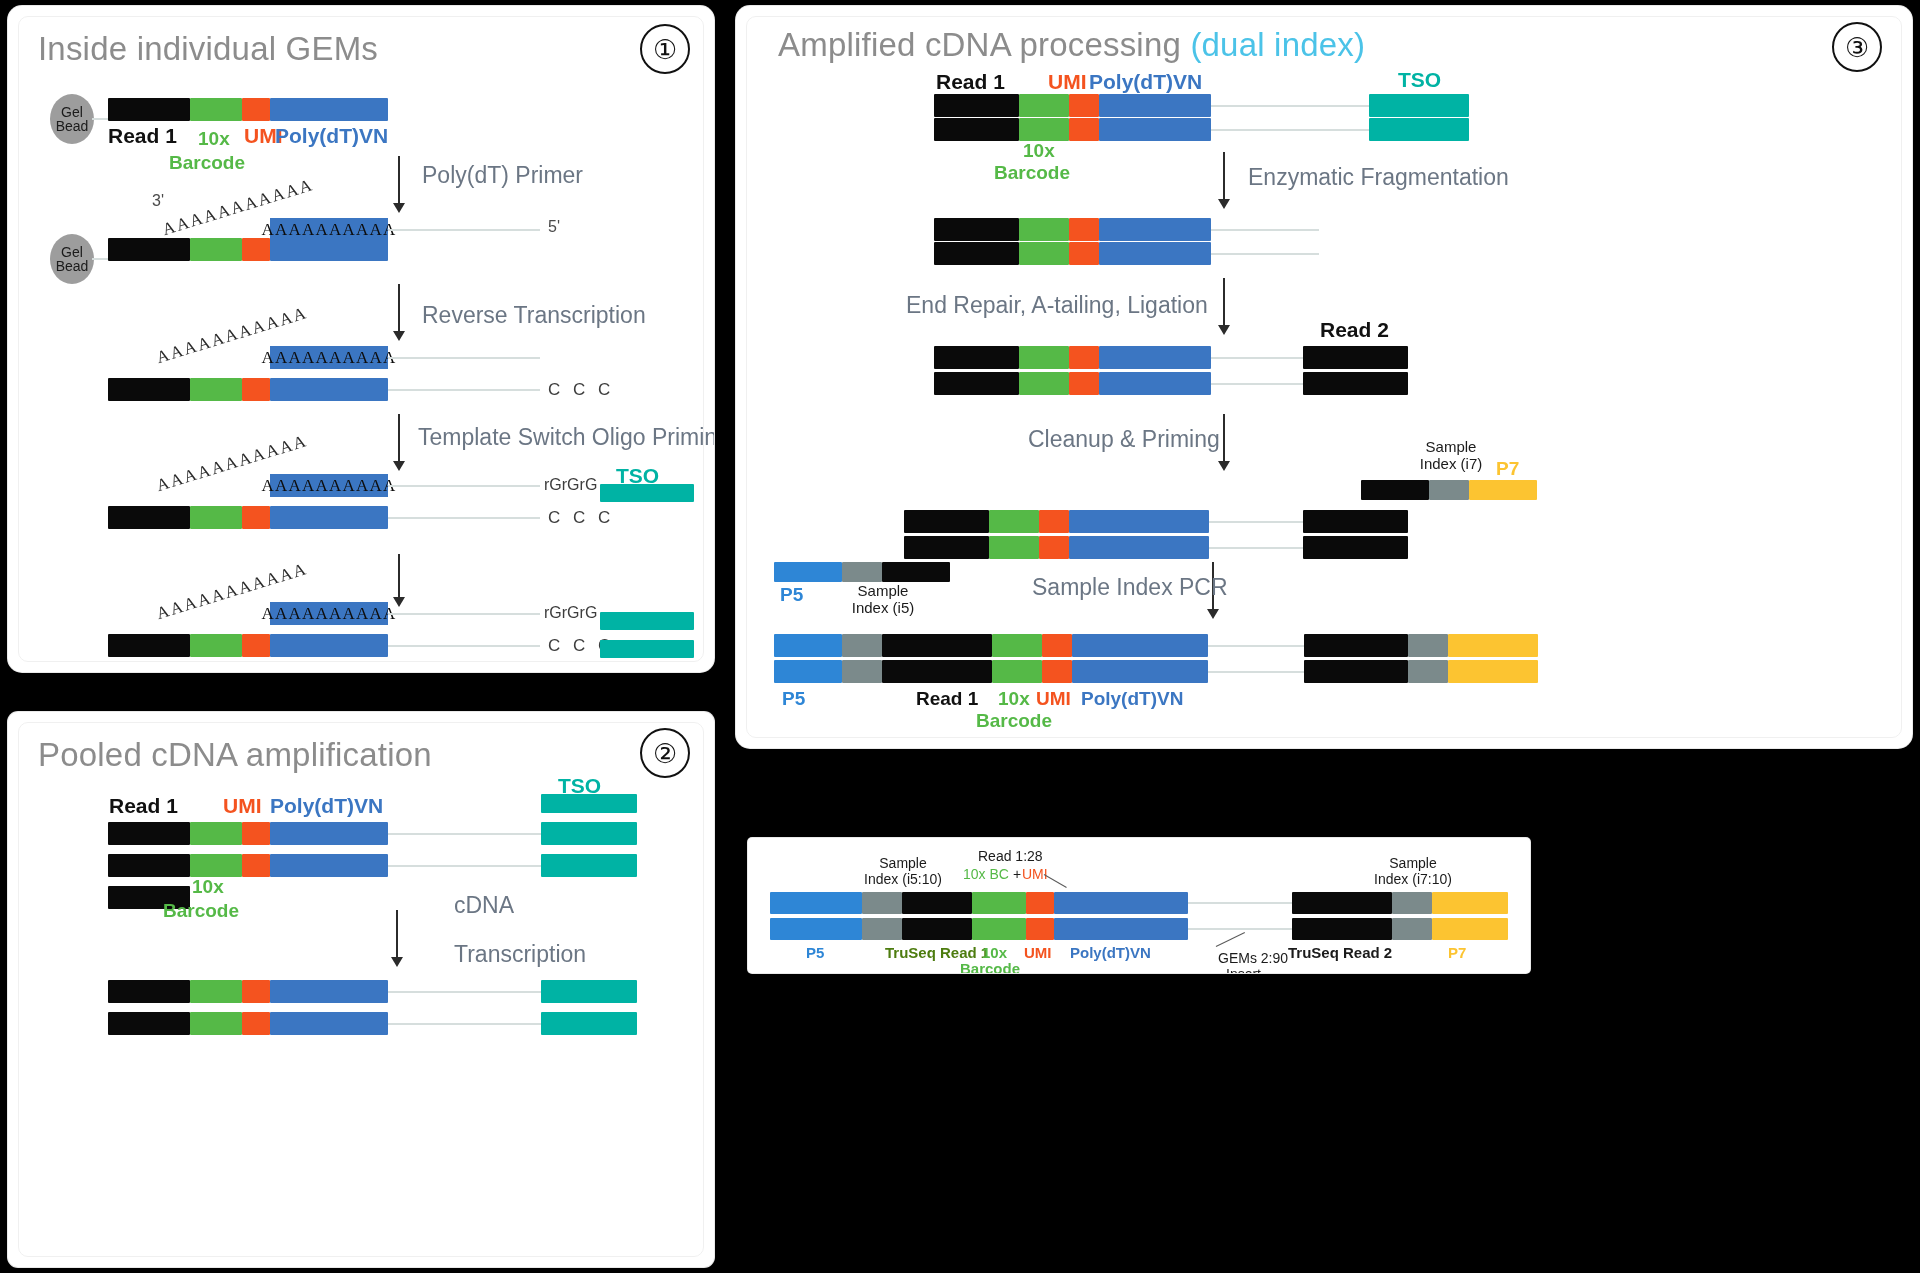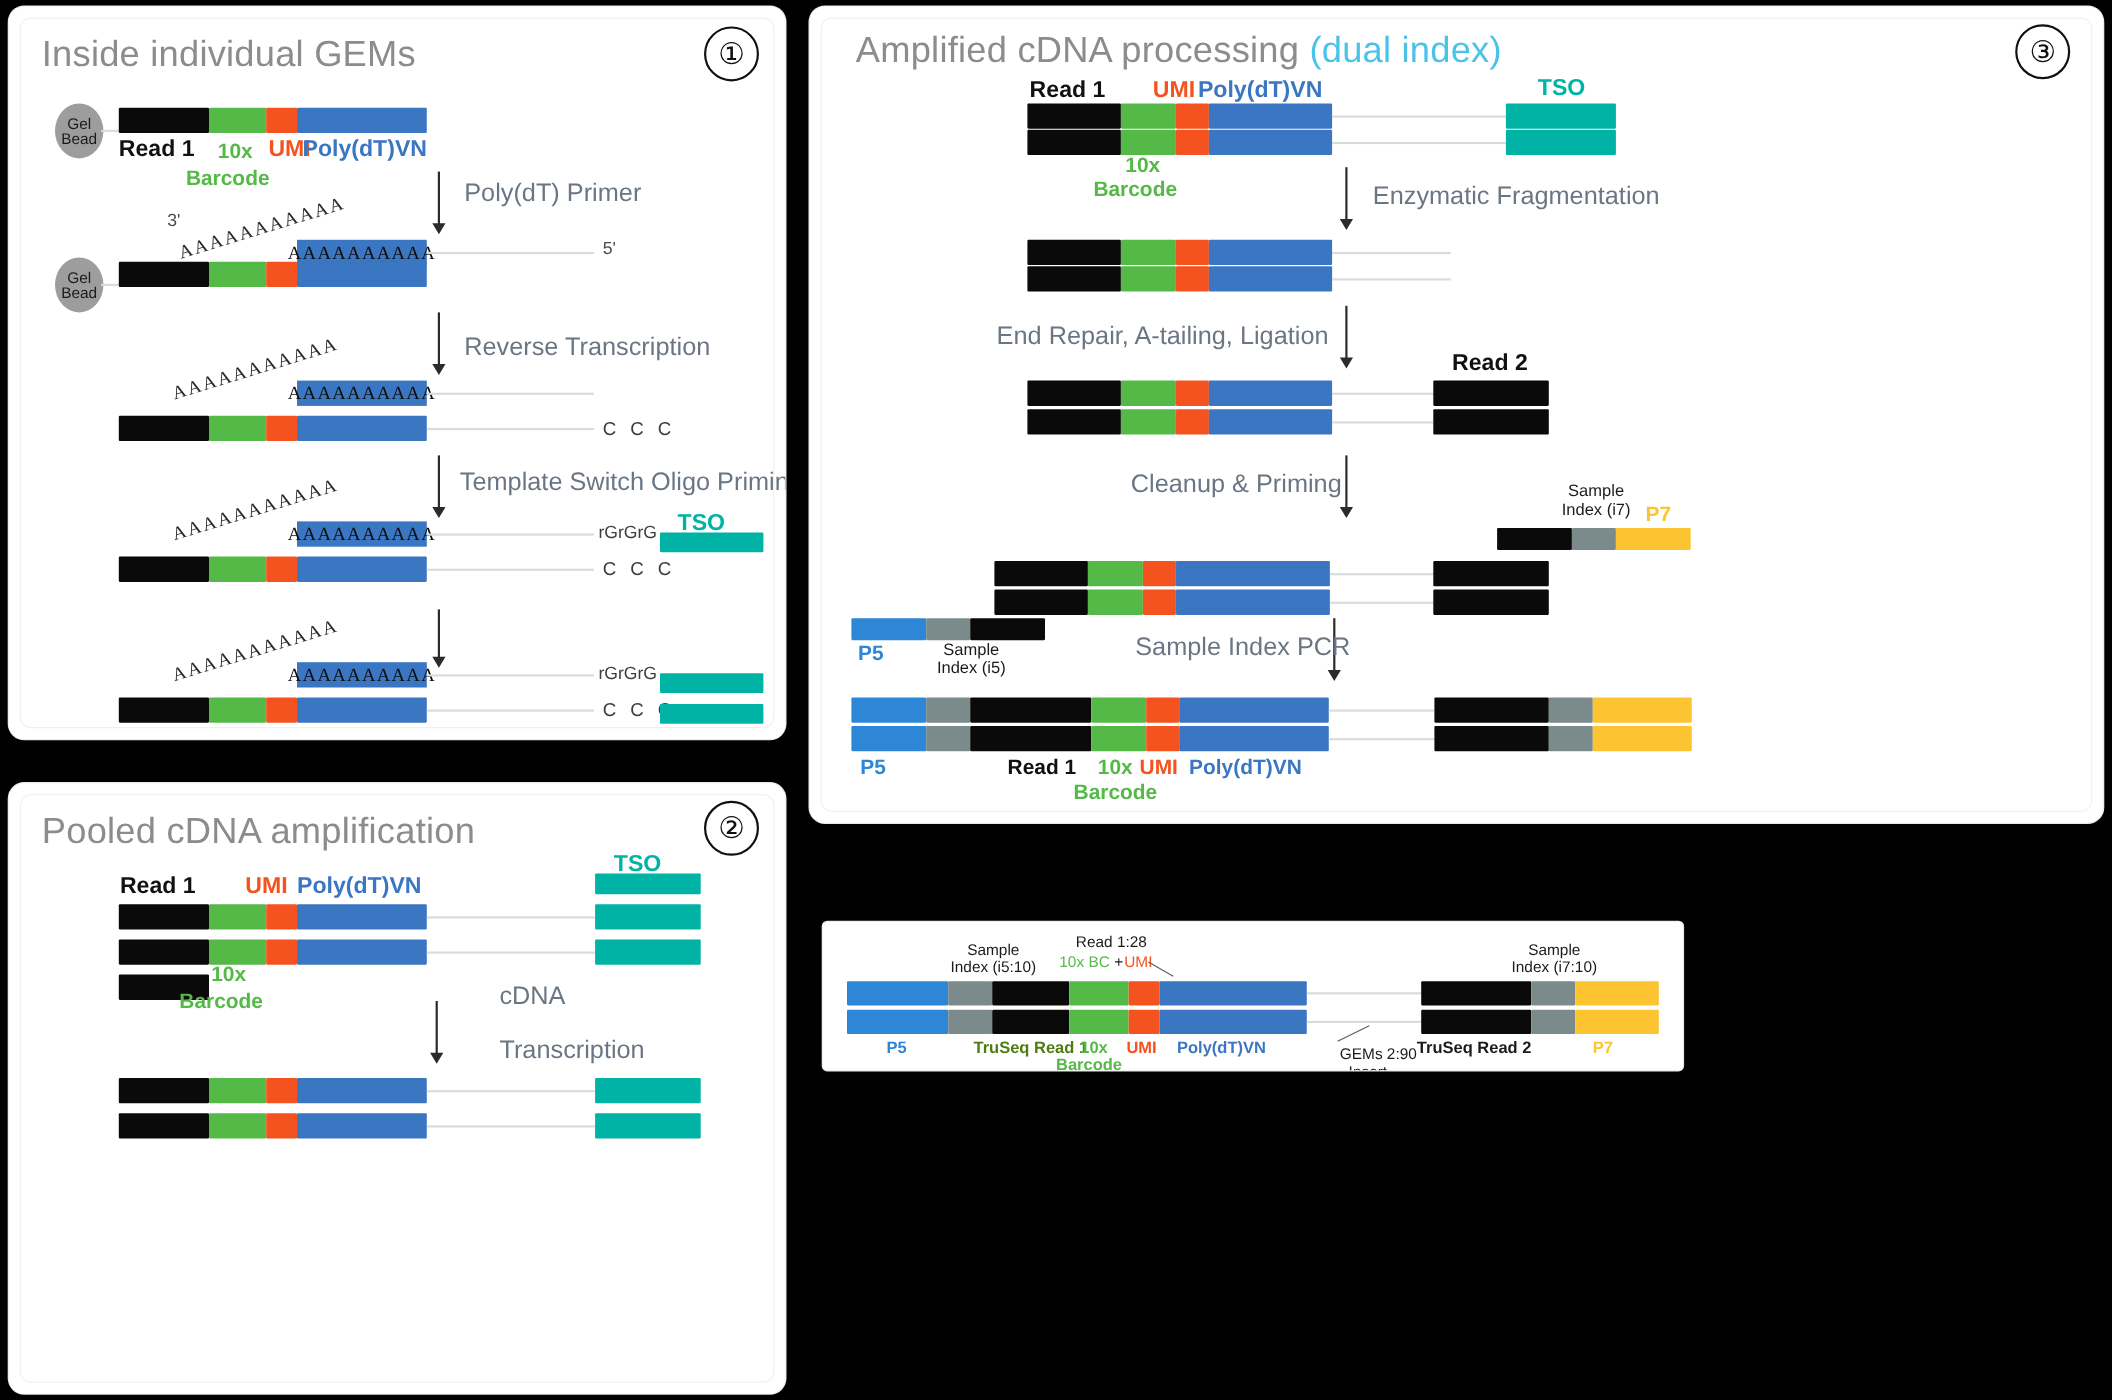--- a/index.html
+++ b/index.html
@@ -146,21 +146,21 @@
 
   <div class="bar b-black" style="left:100px;top:628px;width:82px;"></div>
   <div class="bar b-green" style="left:182px;top:628px;width:52px;"></div>
   <div class="bar b-red" style="left:234px;top:628px;width:28px;"></div>
   <div class="bar b-blue" style="left:262px;top:628px;width:118px;"></div>
   <div class="line" style="left:380px;top:639px;width:152px;"></div>
   <div class="ccc" style="left:540px;top:630px;">C C C</div>
   <div class="bar b-teal" style="left:592px;top:634px;width:94px;height:18px;"></div>
 </div>
 
-<div class="panel" style="left:8px;top:712px;width:706px;height:555px;">
+<div class="panel" style="left:8px;top:712px;width:706px;height:555px;border-radius:10px;">
   <div class="panel-inner"></div>
 
   <div class="ptitle" style="left:30px;top:24px;">Pooled cDNA amplification</div>
   <div class="circnum" style="right:24px;top:16px;">②</div>
 
   <div class="lbl l-teal" style="left:550px;top:62px;">TSO</div>
   <div class="bar b-teal" style="left:533px;top:82px;width:96px;height:19px;"></div>
 
   <div class="lbl l-black" style="left:101px;top:82px;">Read 1</div>
   <div class="lbl l-red" style="left:215px;top:82px;">UMI</div>

